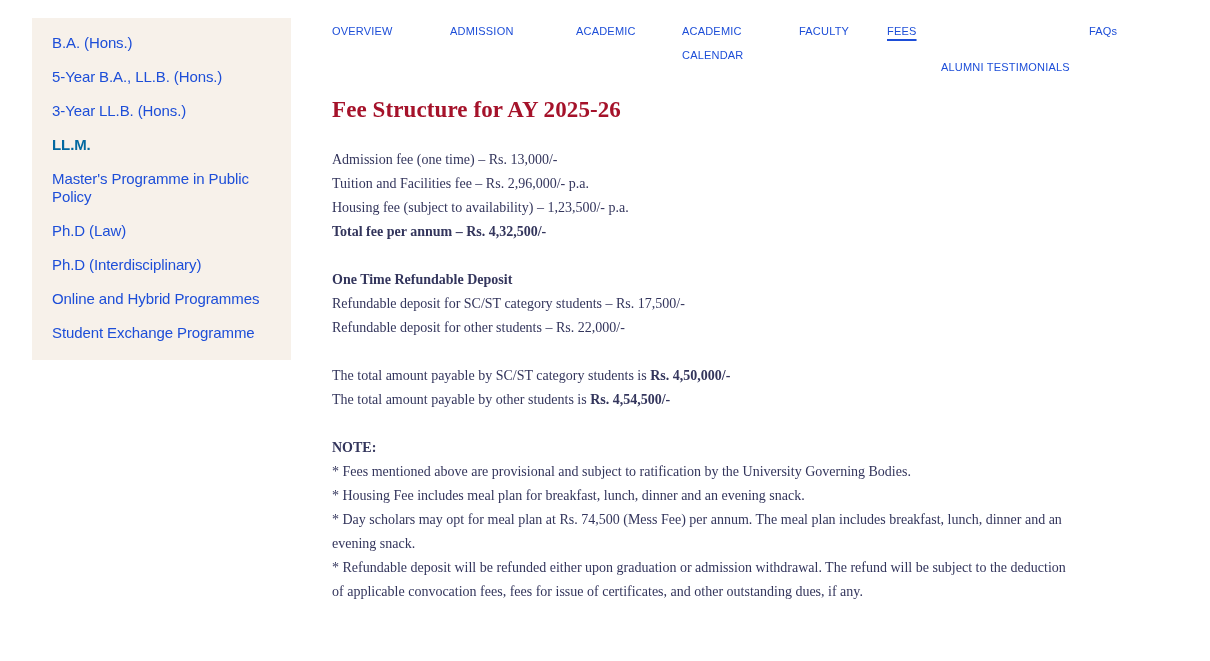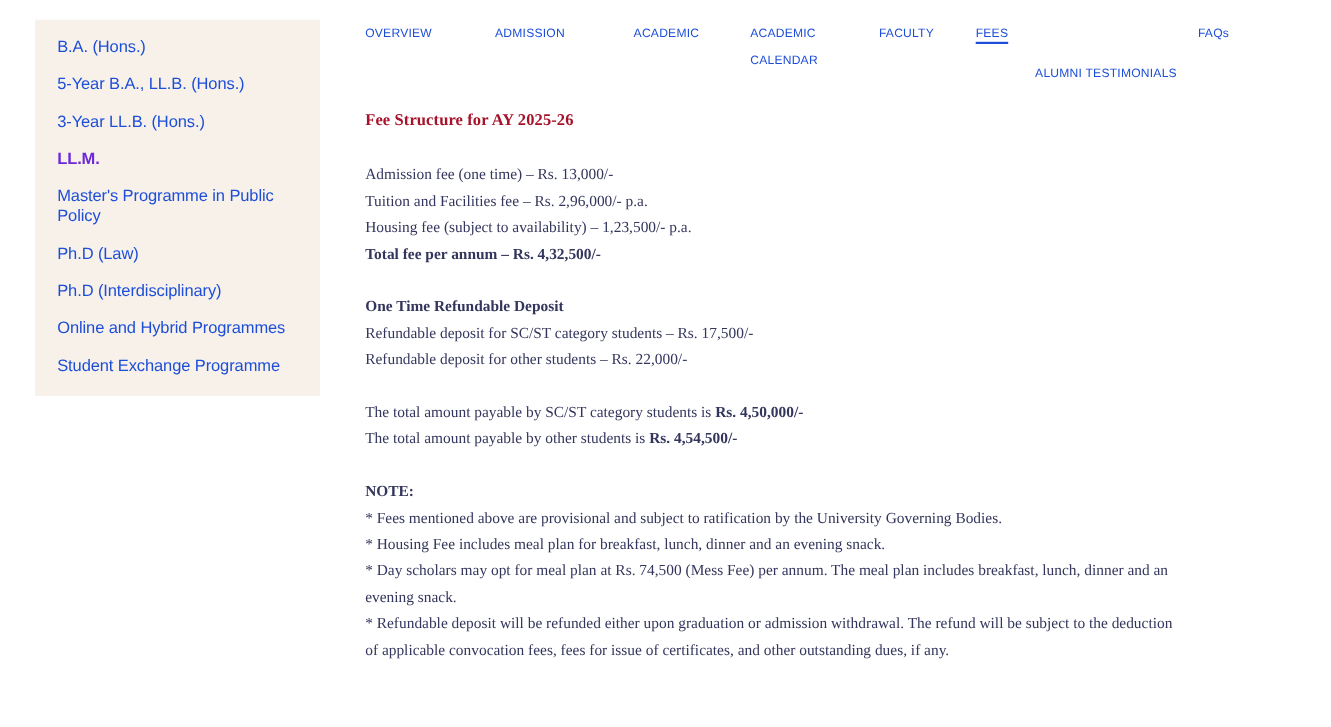--- a/index.html
+++ b/index.html
@@ -39,21 +39,21 @@
     font-family: "Liberation Sans", sans-serif;
     font-size: 15px;
     line-height: 18px;
     color: #1d4ed8;
     text-decoration: none;
     letter-spacing: -0.1px;
     cursor: pointer;
   }
   .sidebar-item:last-child { margin-bottom: 0; }
   .sidebar-item.active {
-    color: #6d28d9;
+    color: #0369a1;
     font-weight: bold;
   }
 
   
   .topnav {
     position: absolute;
     left: 332px;
     top: 19px;
     width: 860px;
     display: flex;
@@ -89,21 +89,21 @@
   .content {
     position: absolute;
     left: 332px;
     top: 96px;
     width: 740px;
     font-family: "Liberation Serif", serif;
     color: #33355c;
   }
   .page-heading {
     font-family: "Liberation Serif", serif;
-    font-size: 15px;
+    font-size: 23px;
     font-weight: bold;
     color: #a5122a;
     margin: 0 0 24px 0;
     line-height: 28px;
     letter-spacing: 0.1px;
   }
   .block {
     font-size: 14px;
     line-height: 24px;
     margin: 0 0 24px 0;

